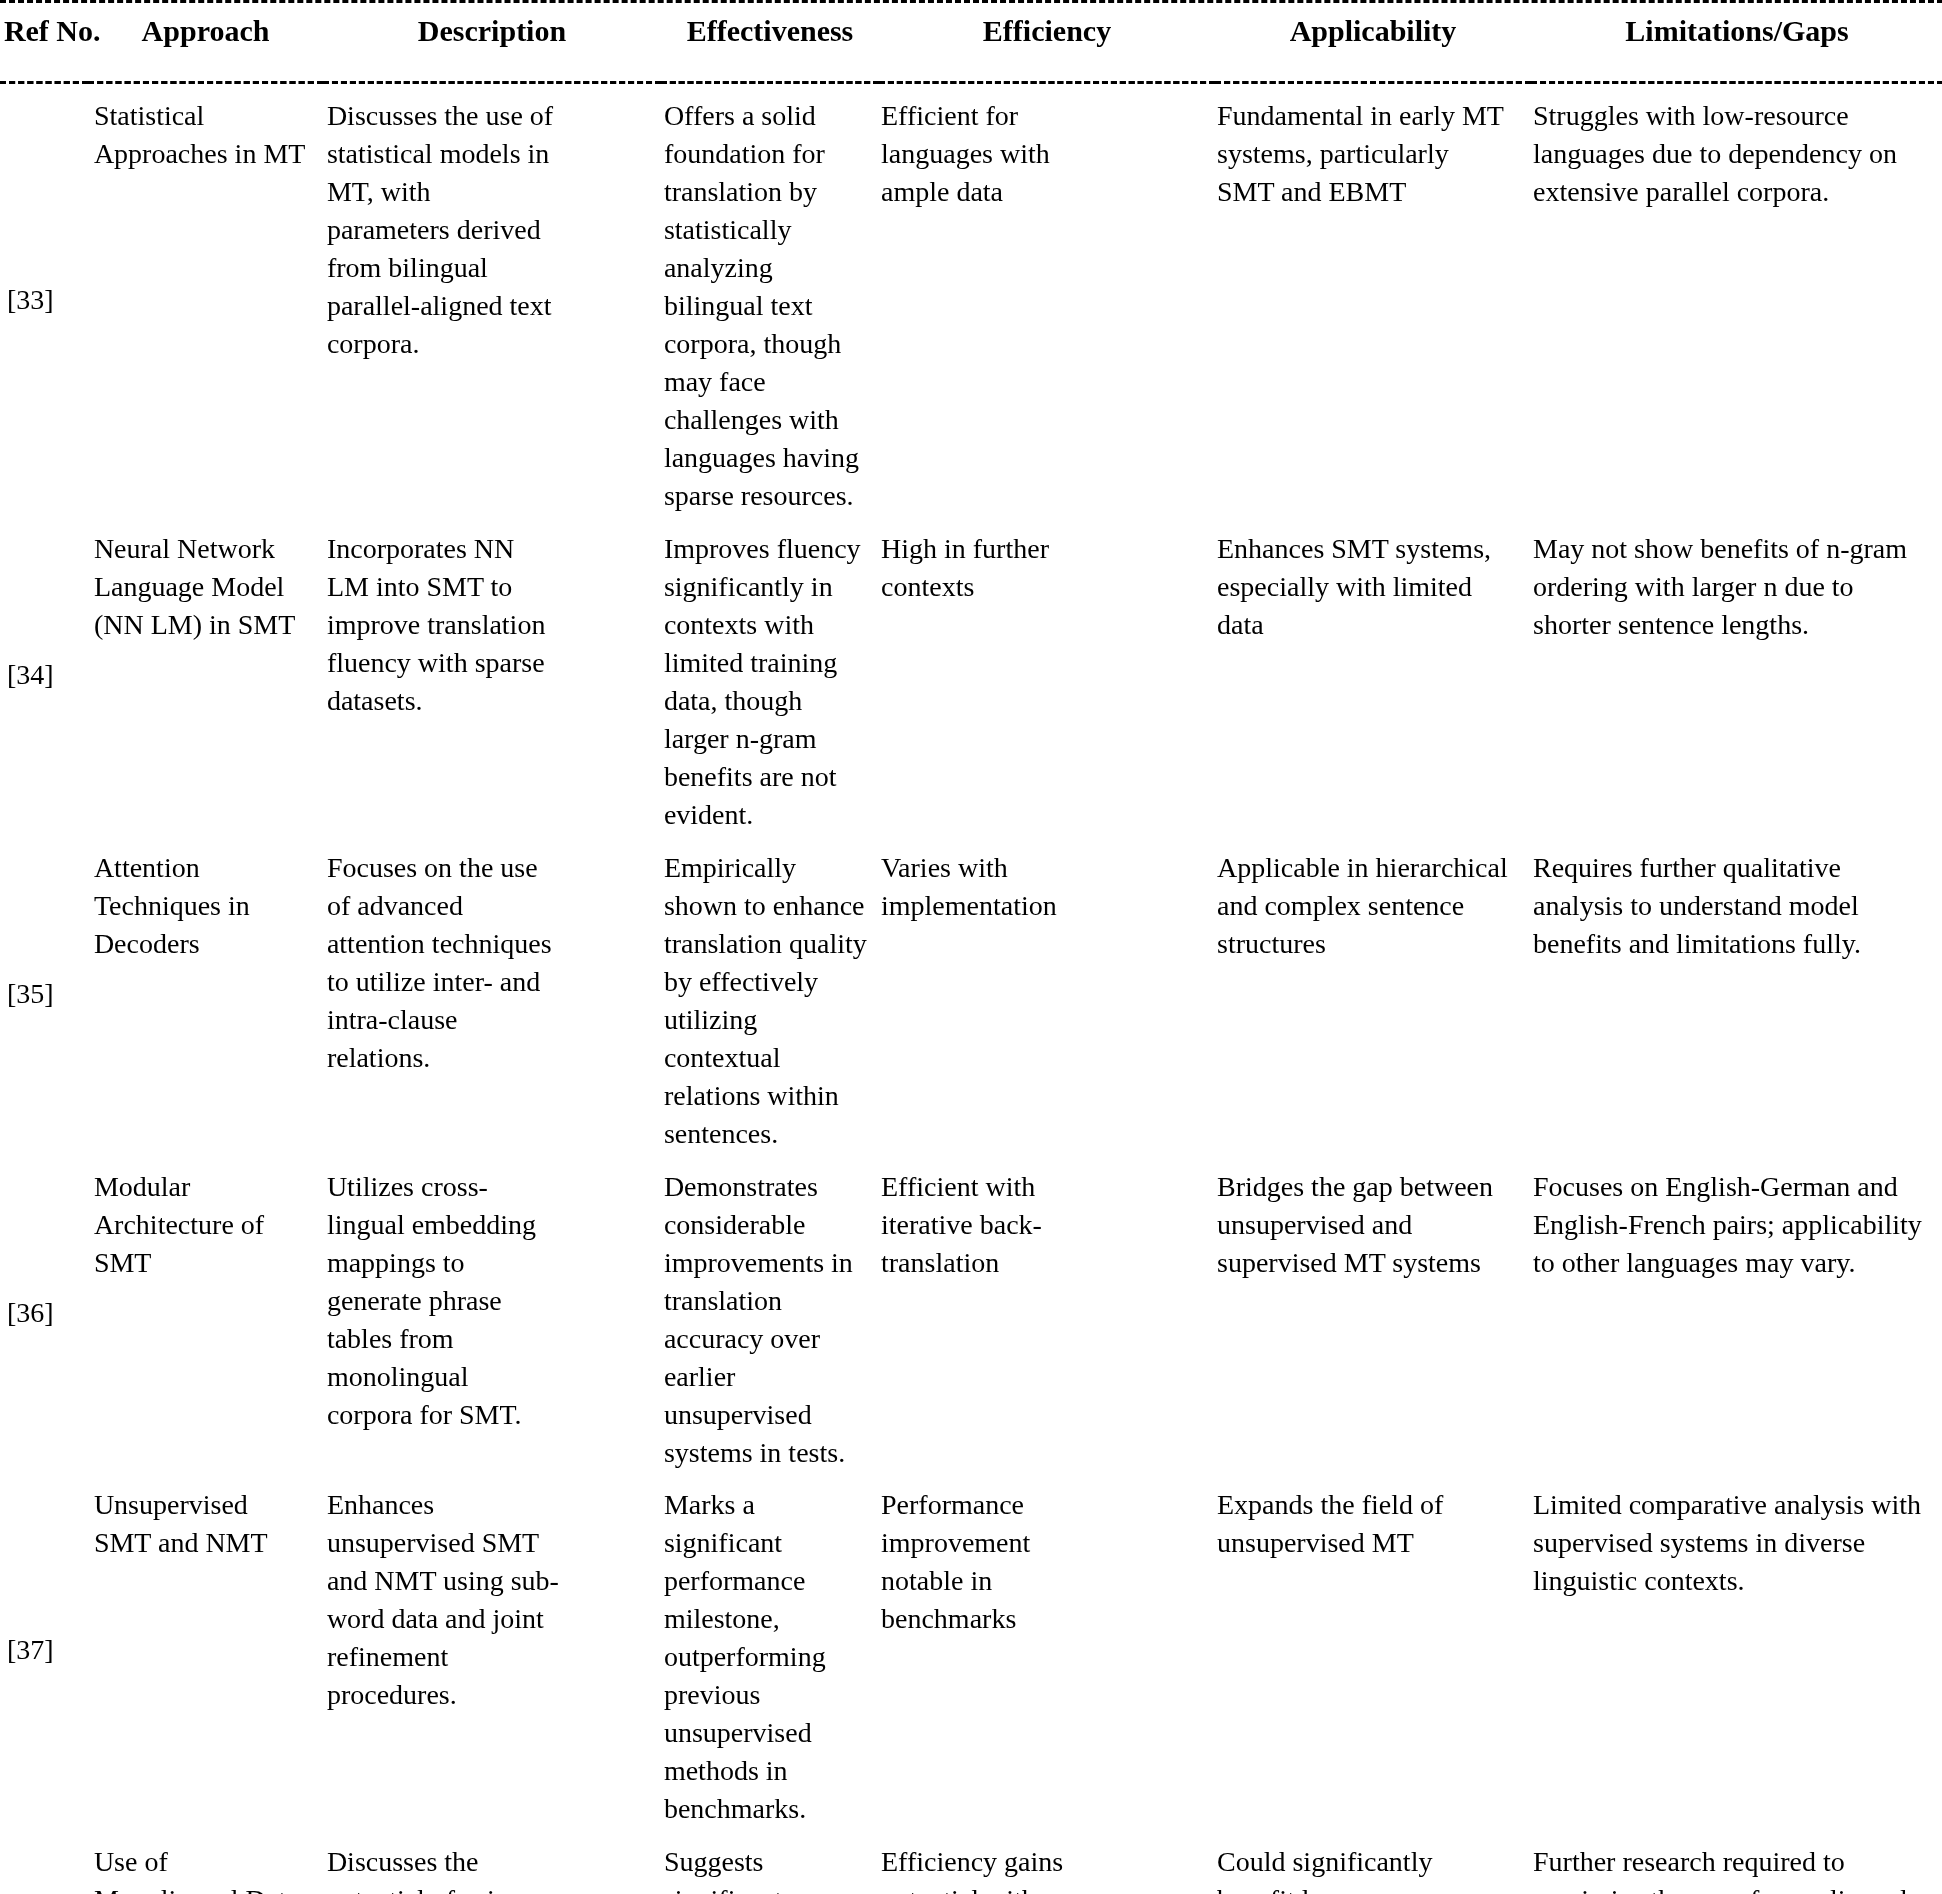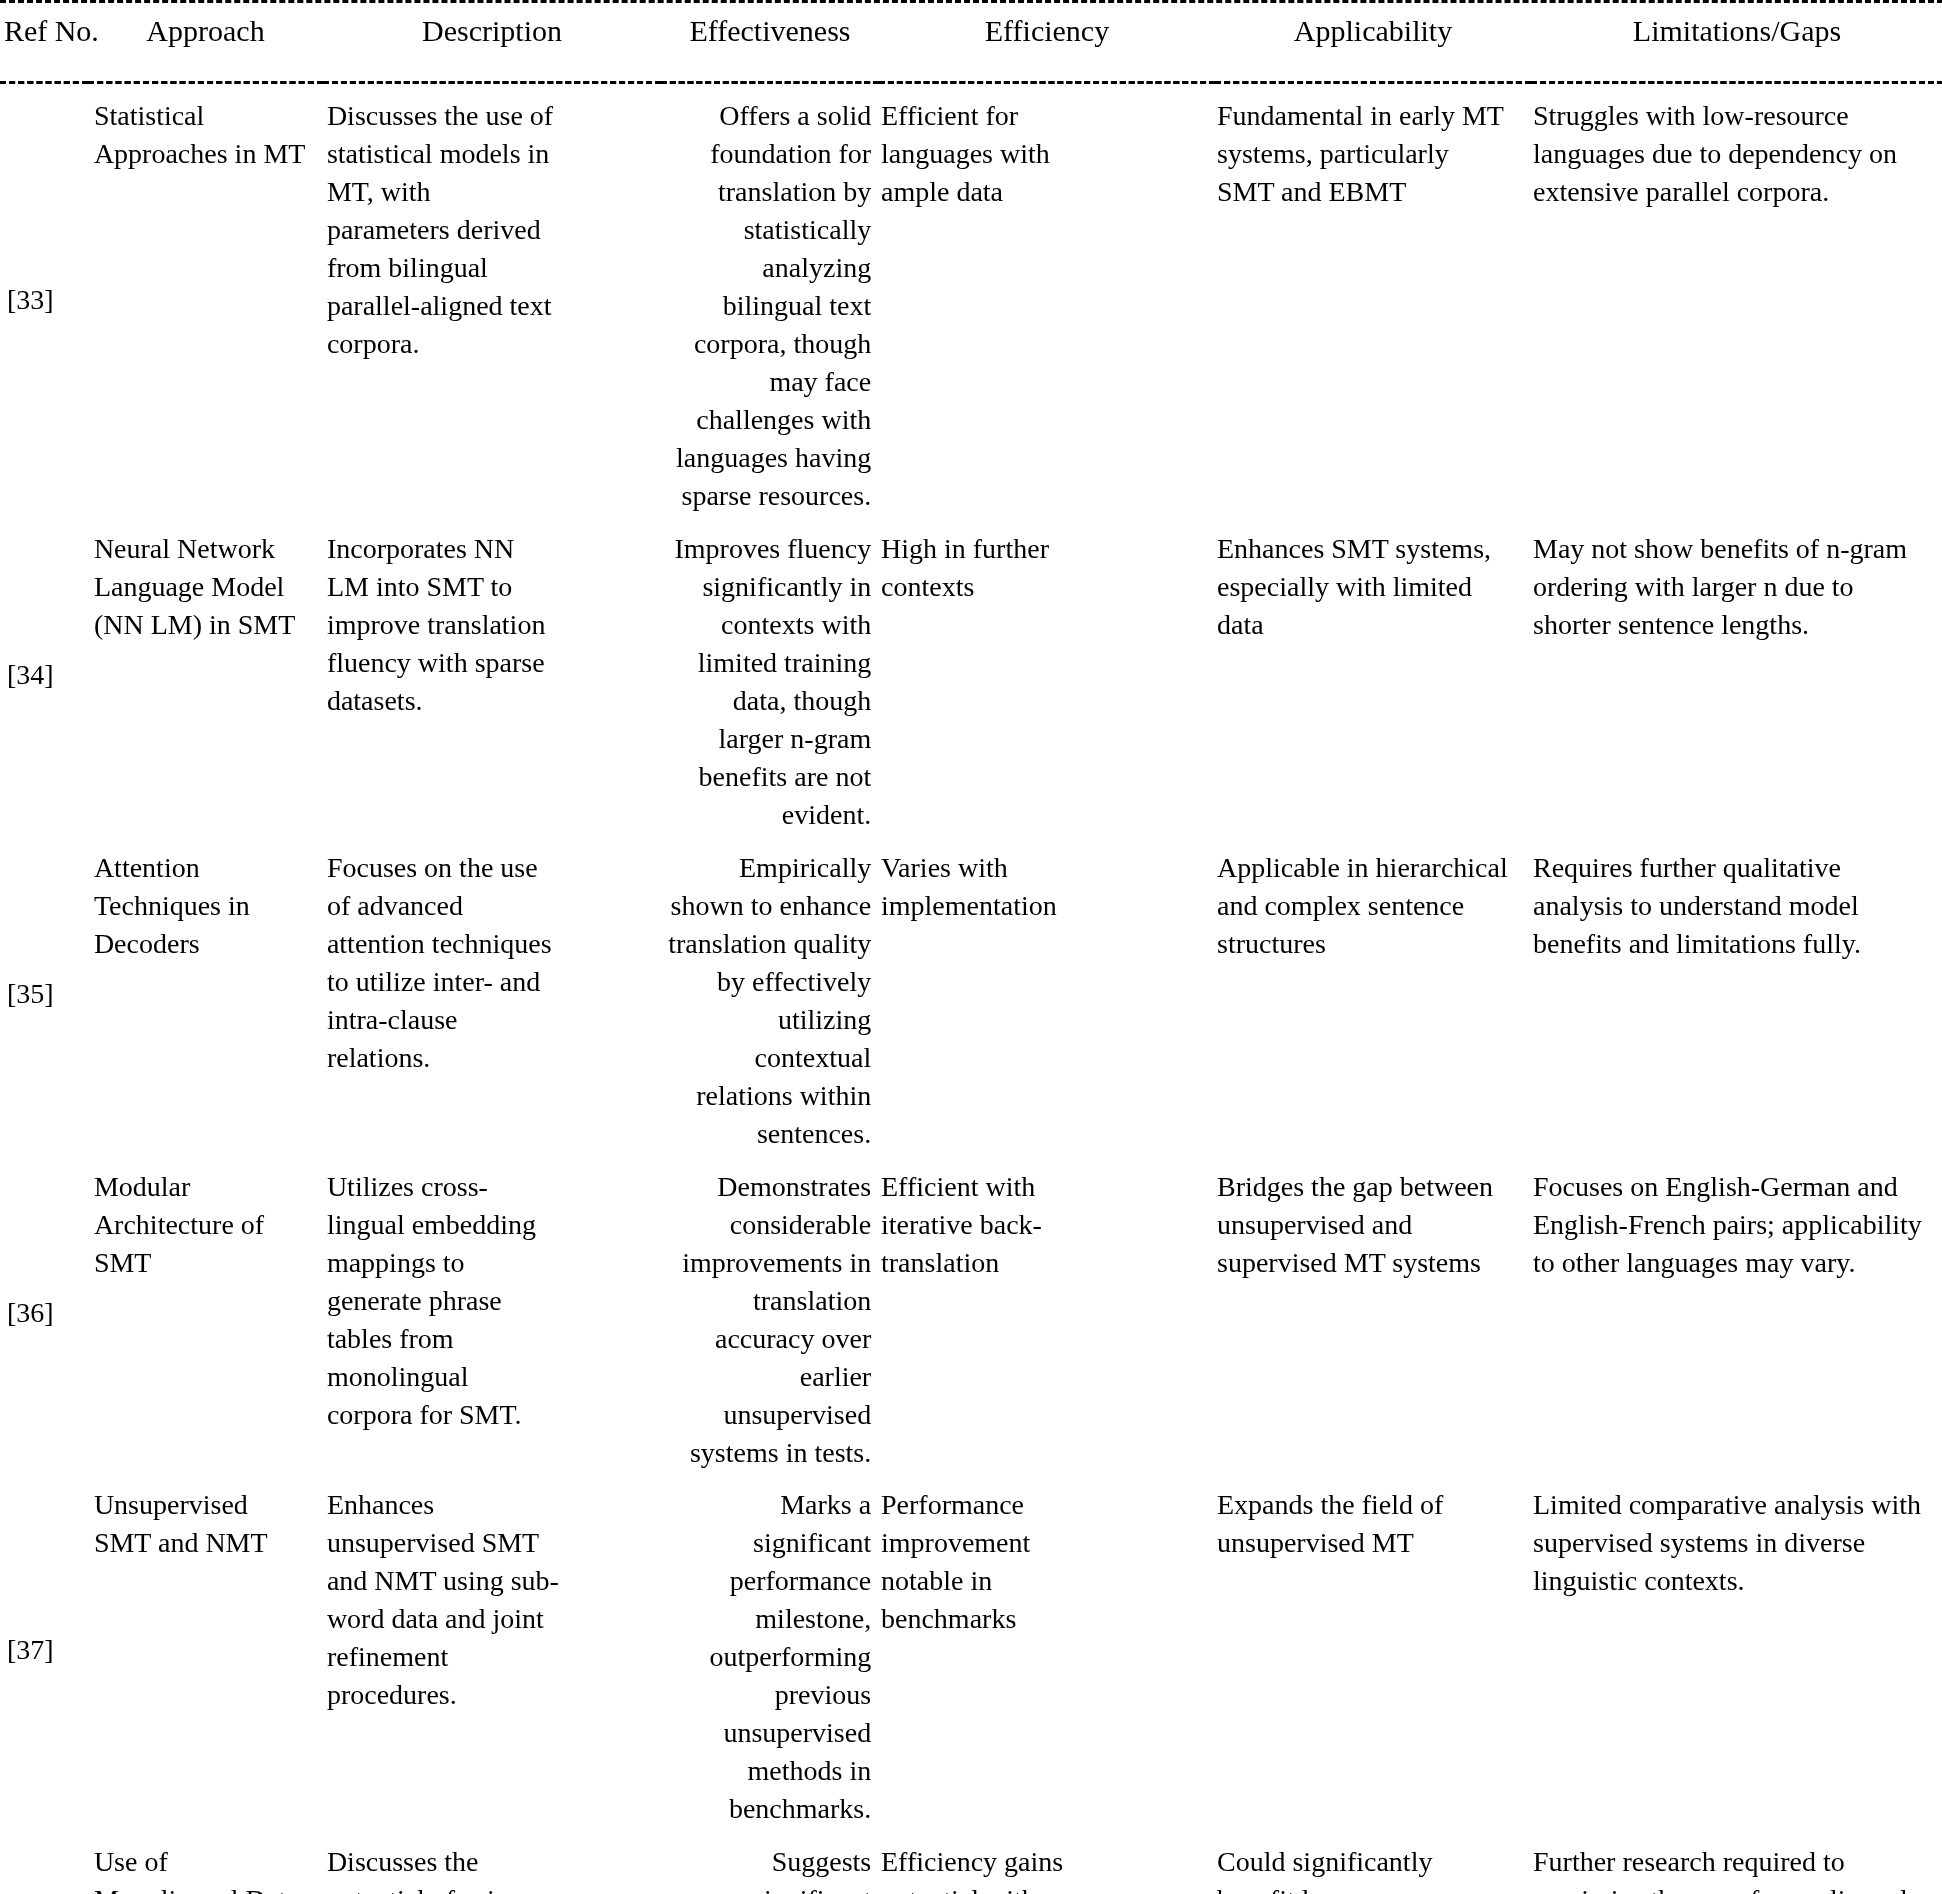--- a/index.html
+++ b/index.html
@@ -28,21 +28,21 @@
   }
   col.c-ref  { width: 88px; }
   col.c-app  { width: 235px; }
   col.c-desc { width: 338px; }
   col.c-eff  { width: 218px; }
   col.c-effi { width: 336px; }
   col.c-appl { width: 316px; }
   col.c-lim  { width: 412px; }
 
   thead th {
-    font-weight: normal;
+    font-weight: bold;
     font-size: 30px;
     line-height: 35px;
     text-align: center;
     vertical-align: top;
     padding: 9.8px 3.9px 33px 3.9px;
     border-bottom: 3.9px dashed #000;
     white-space: nowrap;
     overflow: visible;
   }
   tbody td {
@@ -51,21 +51,21 @@
     line-height: 38px;
     padding-top: 13.7px;
   }
   td.ref-cell {
     vertical-align: middle;
     padding-left: 7px;
     padding-top: 0;
   }
   td.app-cell  { padding-left: 5.9px;  padding-right: 11.8px; margin-left: 44px; }
   td.desc-cell { padding-left: 3.9px;  padding-right: 102px; }
-  td.eff-cell  { padding-left: 2.9px;  padding-right: 7.8px; text-align: right; }
+  td.eff-cell  { padding-left: 2.9px;  padding-right: 7.8px; }
   td.effi-cell { padding-left: 2px;  padding-right: 118px; }
   td.appl-cell { padding-left: 2px;  padding-right: 19.6px; margin-left: 36px; }
   td.lim-cell  { padding-left: 2px;  padding-right: 11px; margin-left: 8px; }
 
   tbody tr.last-row td { padding-bottom: 21.6px; }
 </style>
 </head>
 <body>
 
 <div class="page">

